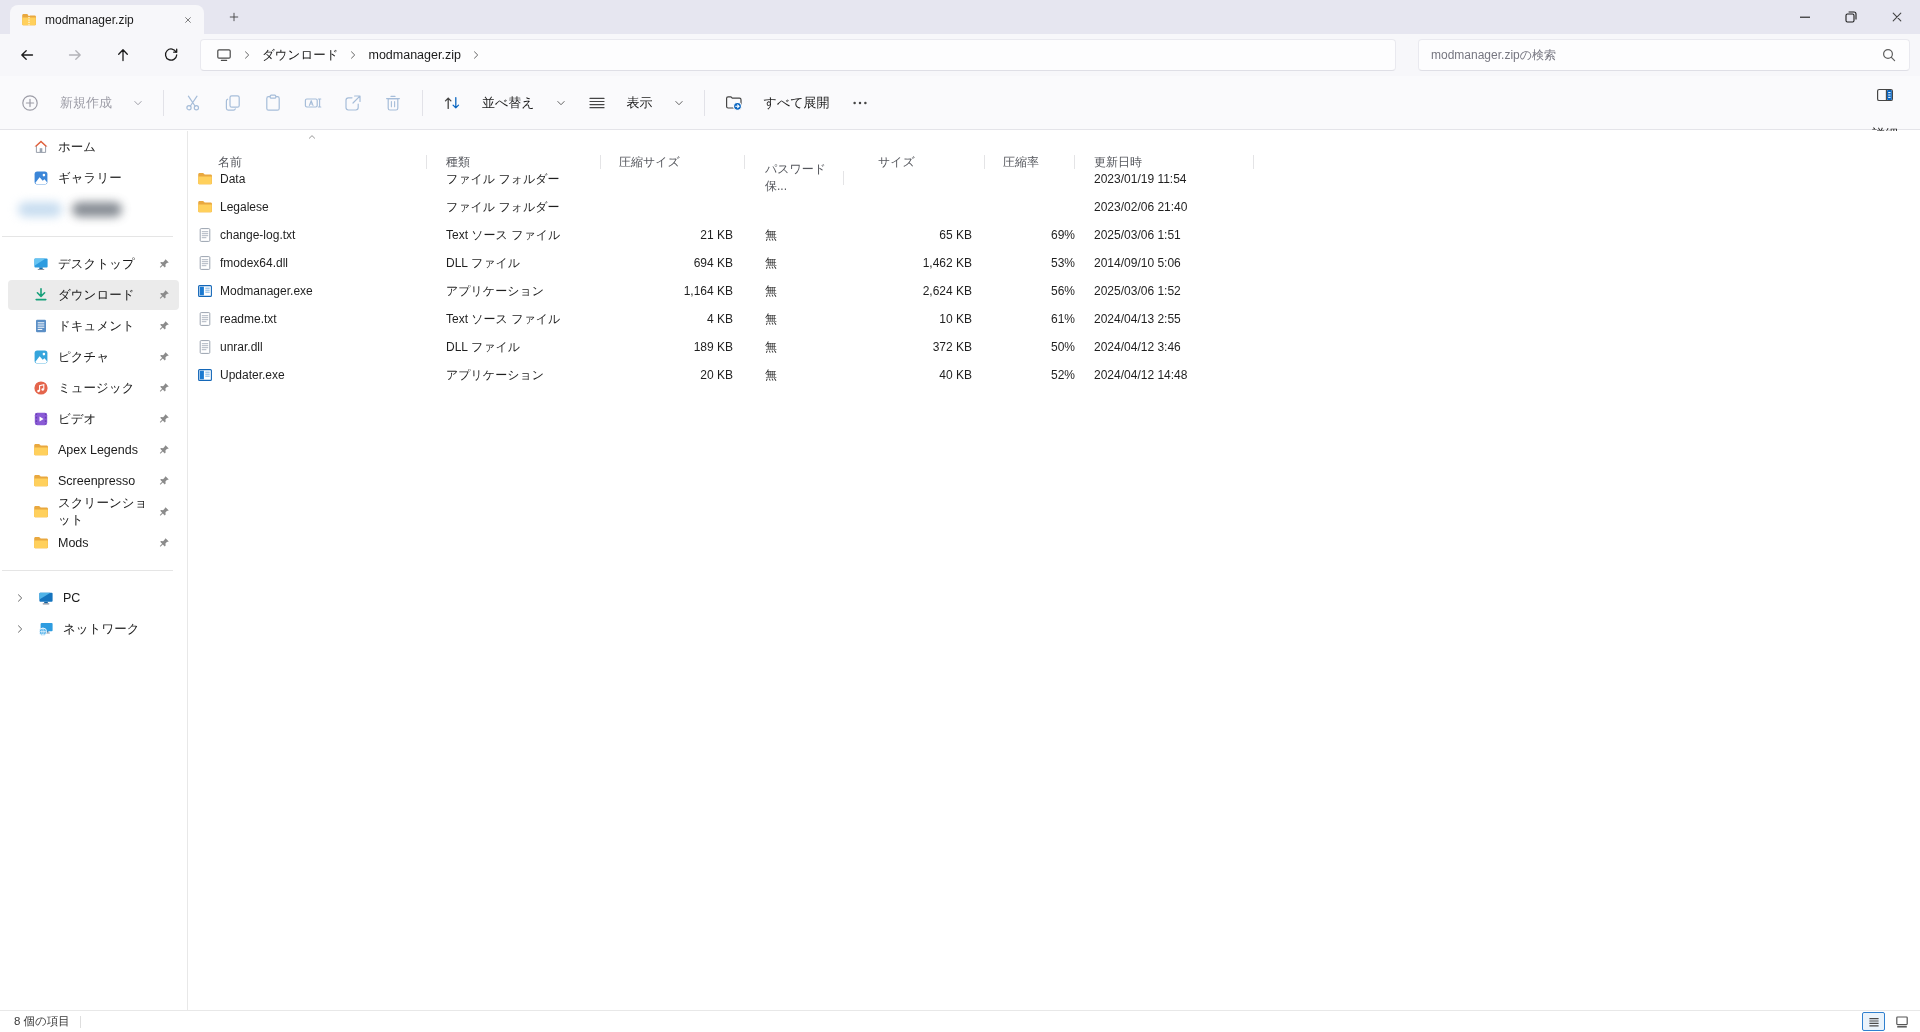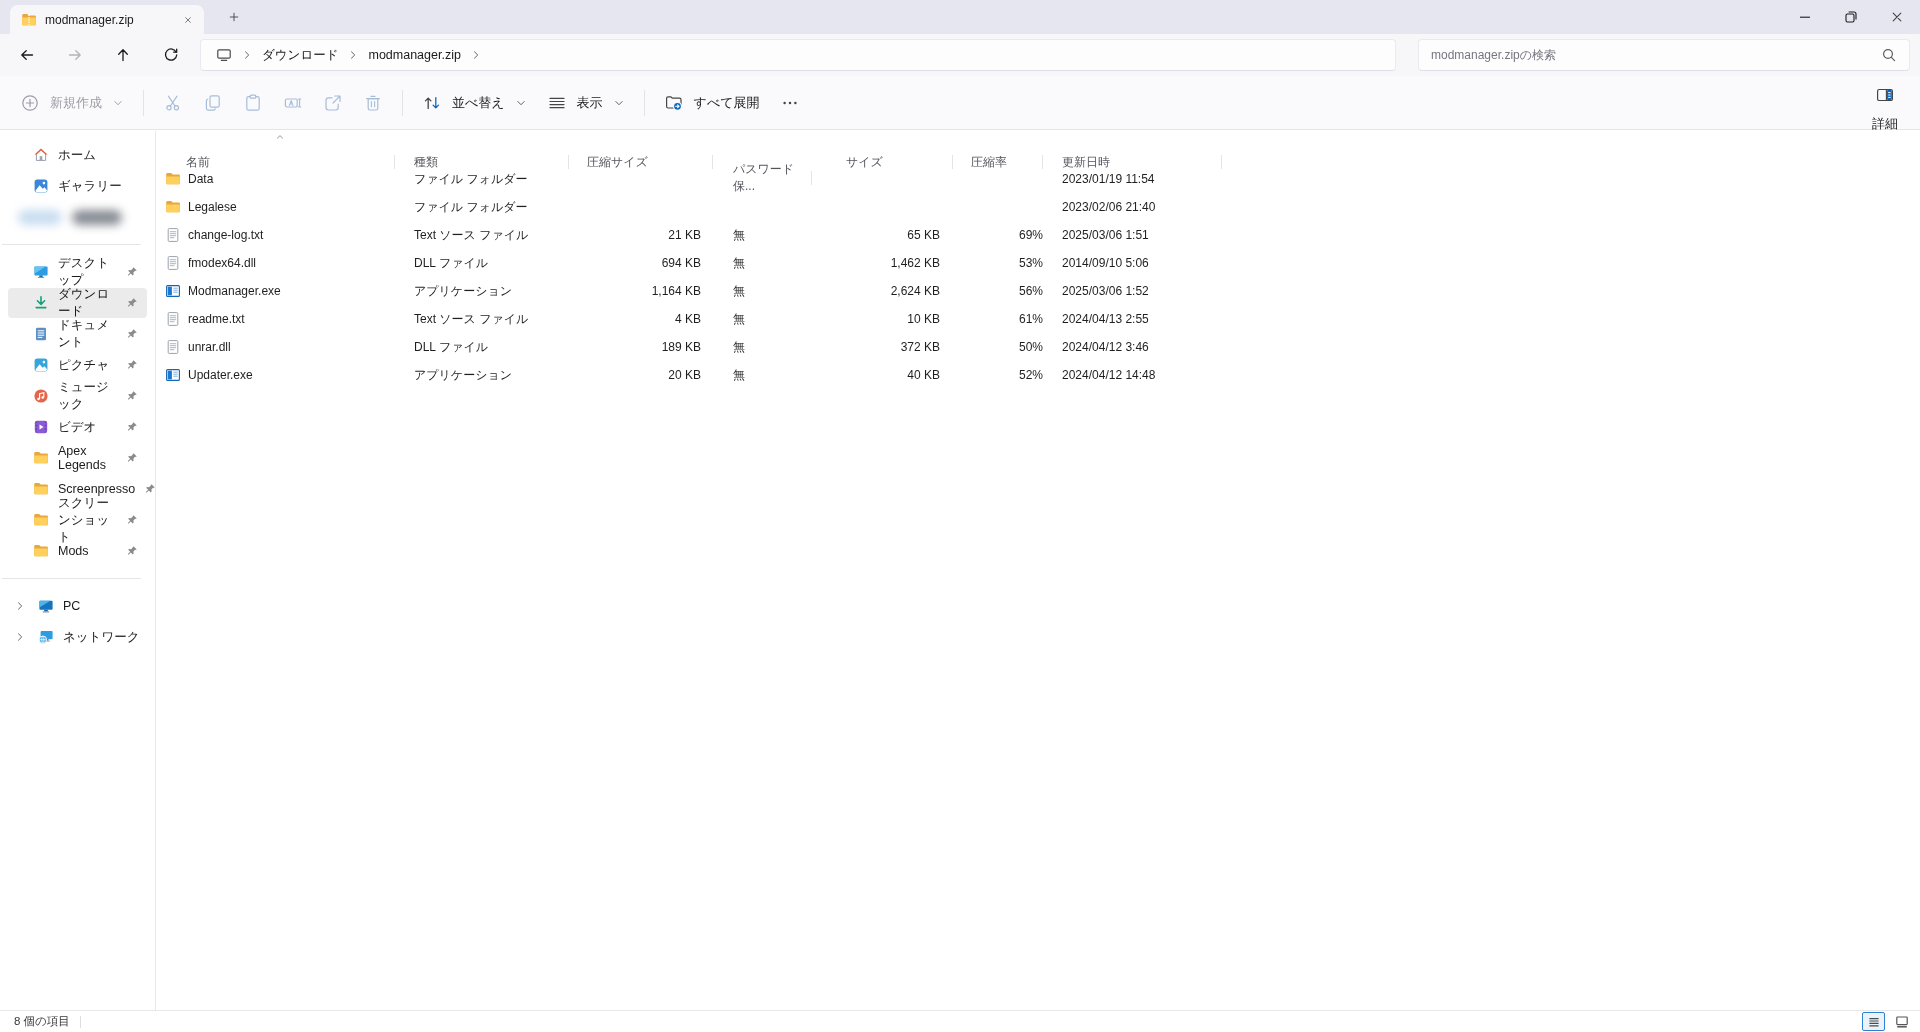--- a/index.html
+++ b/index.html
@@ -22,29 +22,29 @@
   .navbtn { width:36px; height:36px; border:none; background:transparent; border-radius:4px; display:flex; align-items:center; justify-content:center; cursor:pointer; }
   .crumbbox { position:absolute; left:200px; top:5px; width:1196px; height:32px; background:#FDFDFE; border:1px solid #E9E9EF; border-bottom-color:#DFDFE6; border-radius:4px; display:flex; align-items:center; padding:0 4px 0 8px; }
   .crumbbtn { display:flex; align-items:center; height:26px; padding:0 7px; border:none; background:transparent; border-radius:4px; font-size:12.5px; color:#1b1b1b; cursor:pointer; }
   .crumb-chev { color:#5f5f5f; display:flex; align-items:center; padding:0 2px; }
   .searchbox { position:absolute; left:1418px; top:5px; width:492px; height:32px; background:#FDFDFE; border:1px solid #E9E9EF; border-bottom-color:#DFDFE6; border-radius:4px; display:flex; align-items:center; padding:0 12px; }
   .searchbox input { flex:1; border:none; outline:none; background:transparent; font-family:inherit; font-size:12px; color:#1b1b1b; }
   .searchbox input::placeholder { color:#767680; opacity:1; }
 
   
   .toolbar { position:absolute; top:76px; left:0; right:0; height:54px; background:#FAFAFC; border-bottom:1px solid #E4E4E9; display:flex; align-items:center; padding:0 10px; }
-  .tbtn { display:flex; align-items:center; gap:10px; height:36px; padding:0 10px; border:none; background:transparent; border-radius:4px; font-family:inherit; font-size:13px; color:#1b1b1b; cursor:pointer; white-space:nowrap; }
+  .tbtn { display:flex; align-items:center; gap:20px; height:36px; padding:0 10px; border:none; background:transparent; border-radius:4px; font-family:inherit; font-size:13px; color:#1b1b1b; cursor:pointer; white-space:nowrap; }
   .tbtn.icononly { width:40px; padding:0; justify-content:center; }
   .tbtn.disabled { color:#9C9CA6; cursor:default; }
   .tsep { width:1px; height:26px; background:#E2E2E8; margin:0 9px; flex:none; }
   .details-btn { position:absolute; right:12px; top:9px;flex-direction:column; }
 
   
   .main { position:absolute; top:131px; bottom:22px; left:0; right:0; display:flex; background:#fff; }
-  .sidebar { width:156px; flex:none; border-right:1px solid #E8E8E8; padding-top:8px; overflow:hidden; }
+  .sidebar { width:188px; flex:none; border-right:1px solid #E8E8E8; padding-top:0; overflow:hidden; }
   .sitem { height:30px; margin:1px 8px 1px 8px; border-radius:4px; display:flex; align-items:center; gap:9px; padding-left:25px; font-size:12.5px; color:#1b1b1b; cursor:pointer; position:relative; }
   .sitem.selected { background:#EBEBEB; }
   .sitem .pin { margin-left:auto; margin-right:9px; display:flex; }
   .sitem.tree { padding-left:6px; }
   .sitem.tree .tchev { display:flex; margin-right:3px; color:#5f5f5f; }
   .sdivider { height:1px; background:#E5E5E5; margin:12px 14px 12px 2px; }
   .acct { height:30px; margin:1px 8px; position:relative; cursor:pointer; }
   .acct .blob { position:absolute; top:8px; height:15px; border-radius:8px; filter:blur(5px); }
   .acct .b1 { left:10px; width:44px; background:#C8DDF0; }
   .acct .b2 { left:64px; width:50px; background:#5E6670; opacity:.75; }

